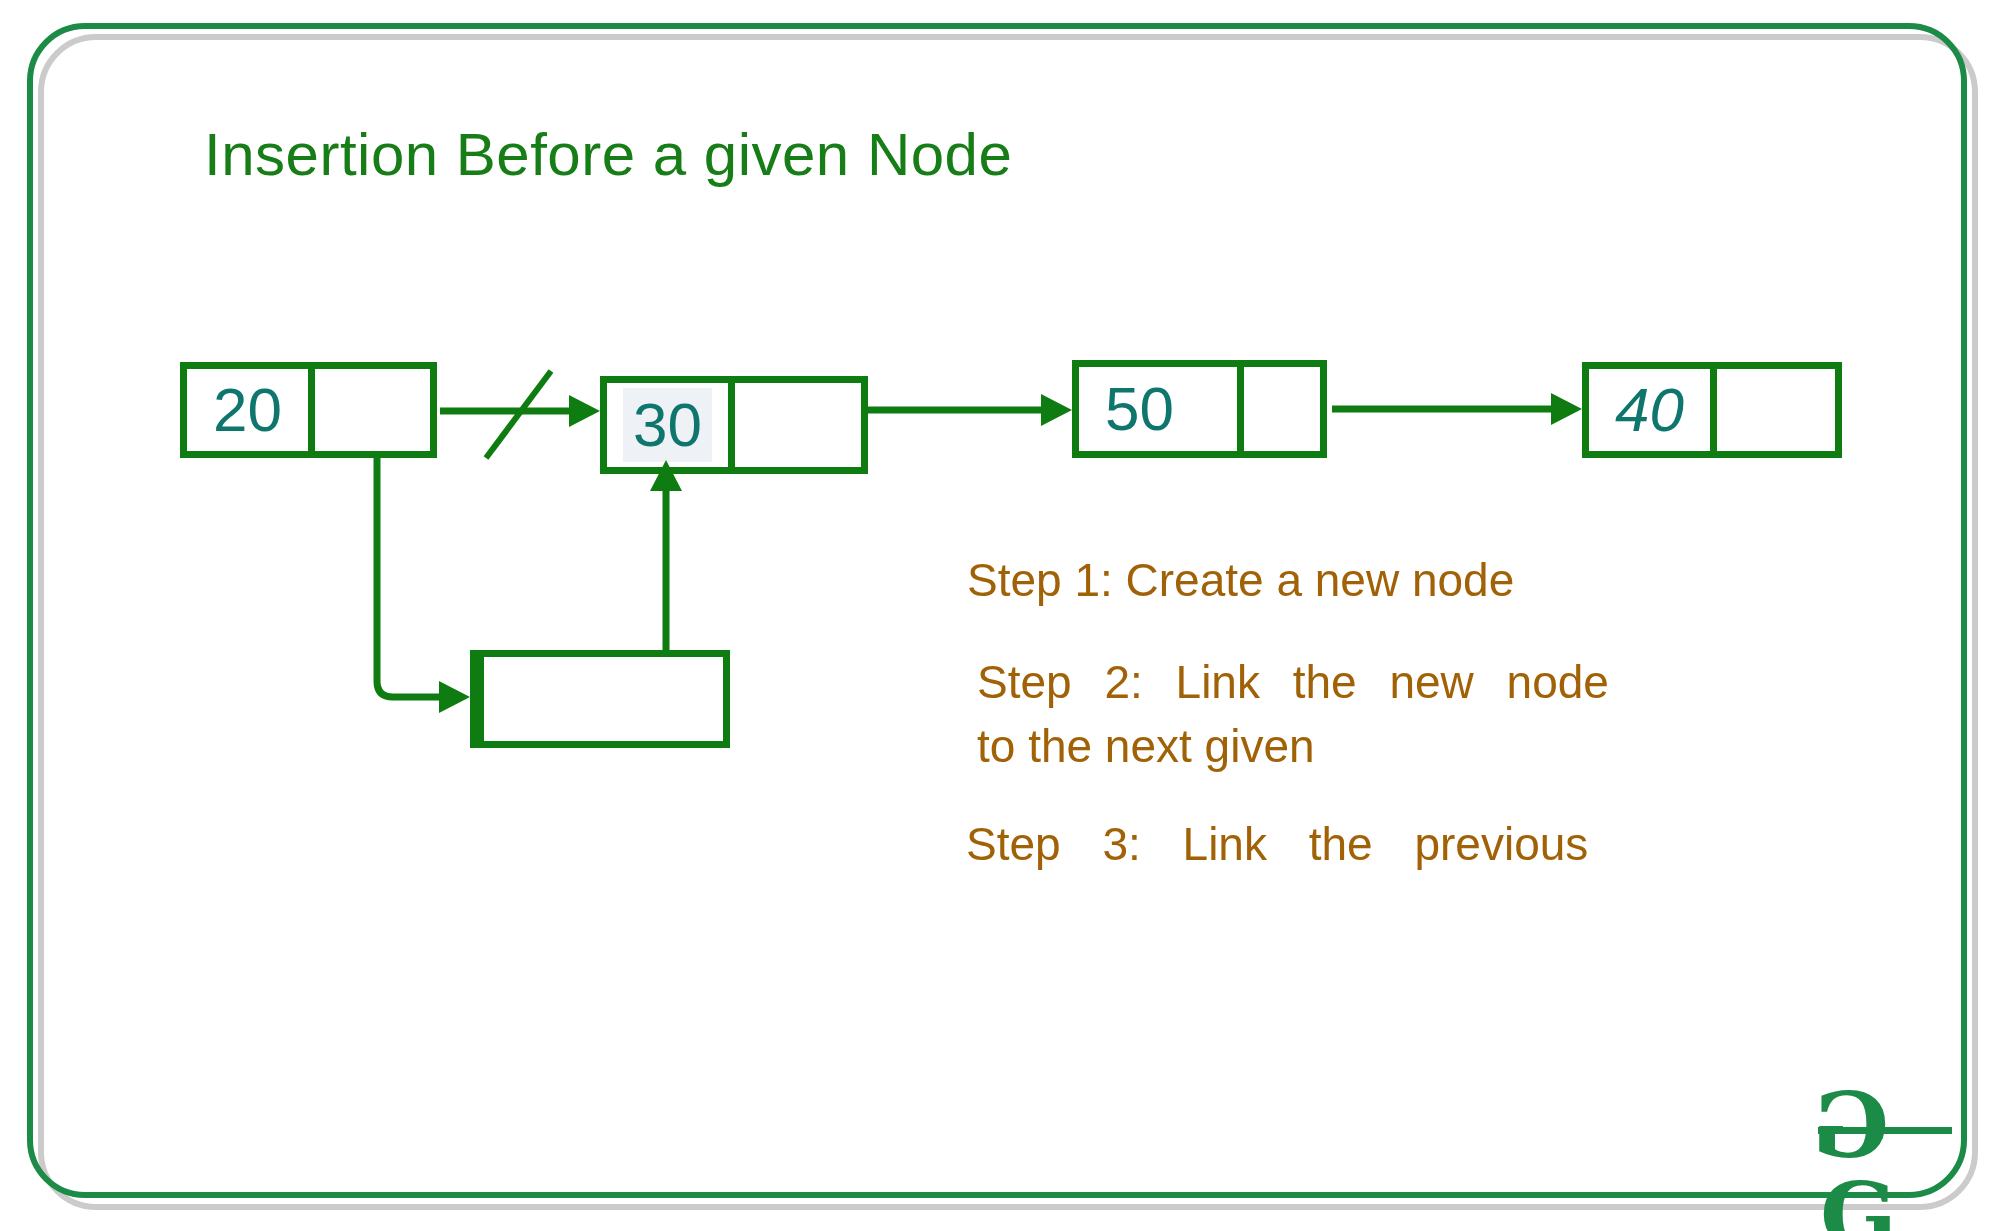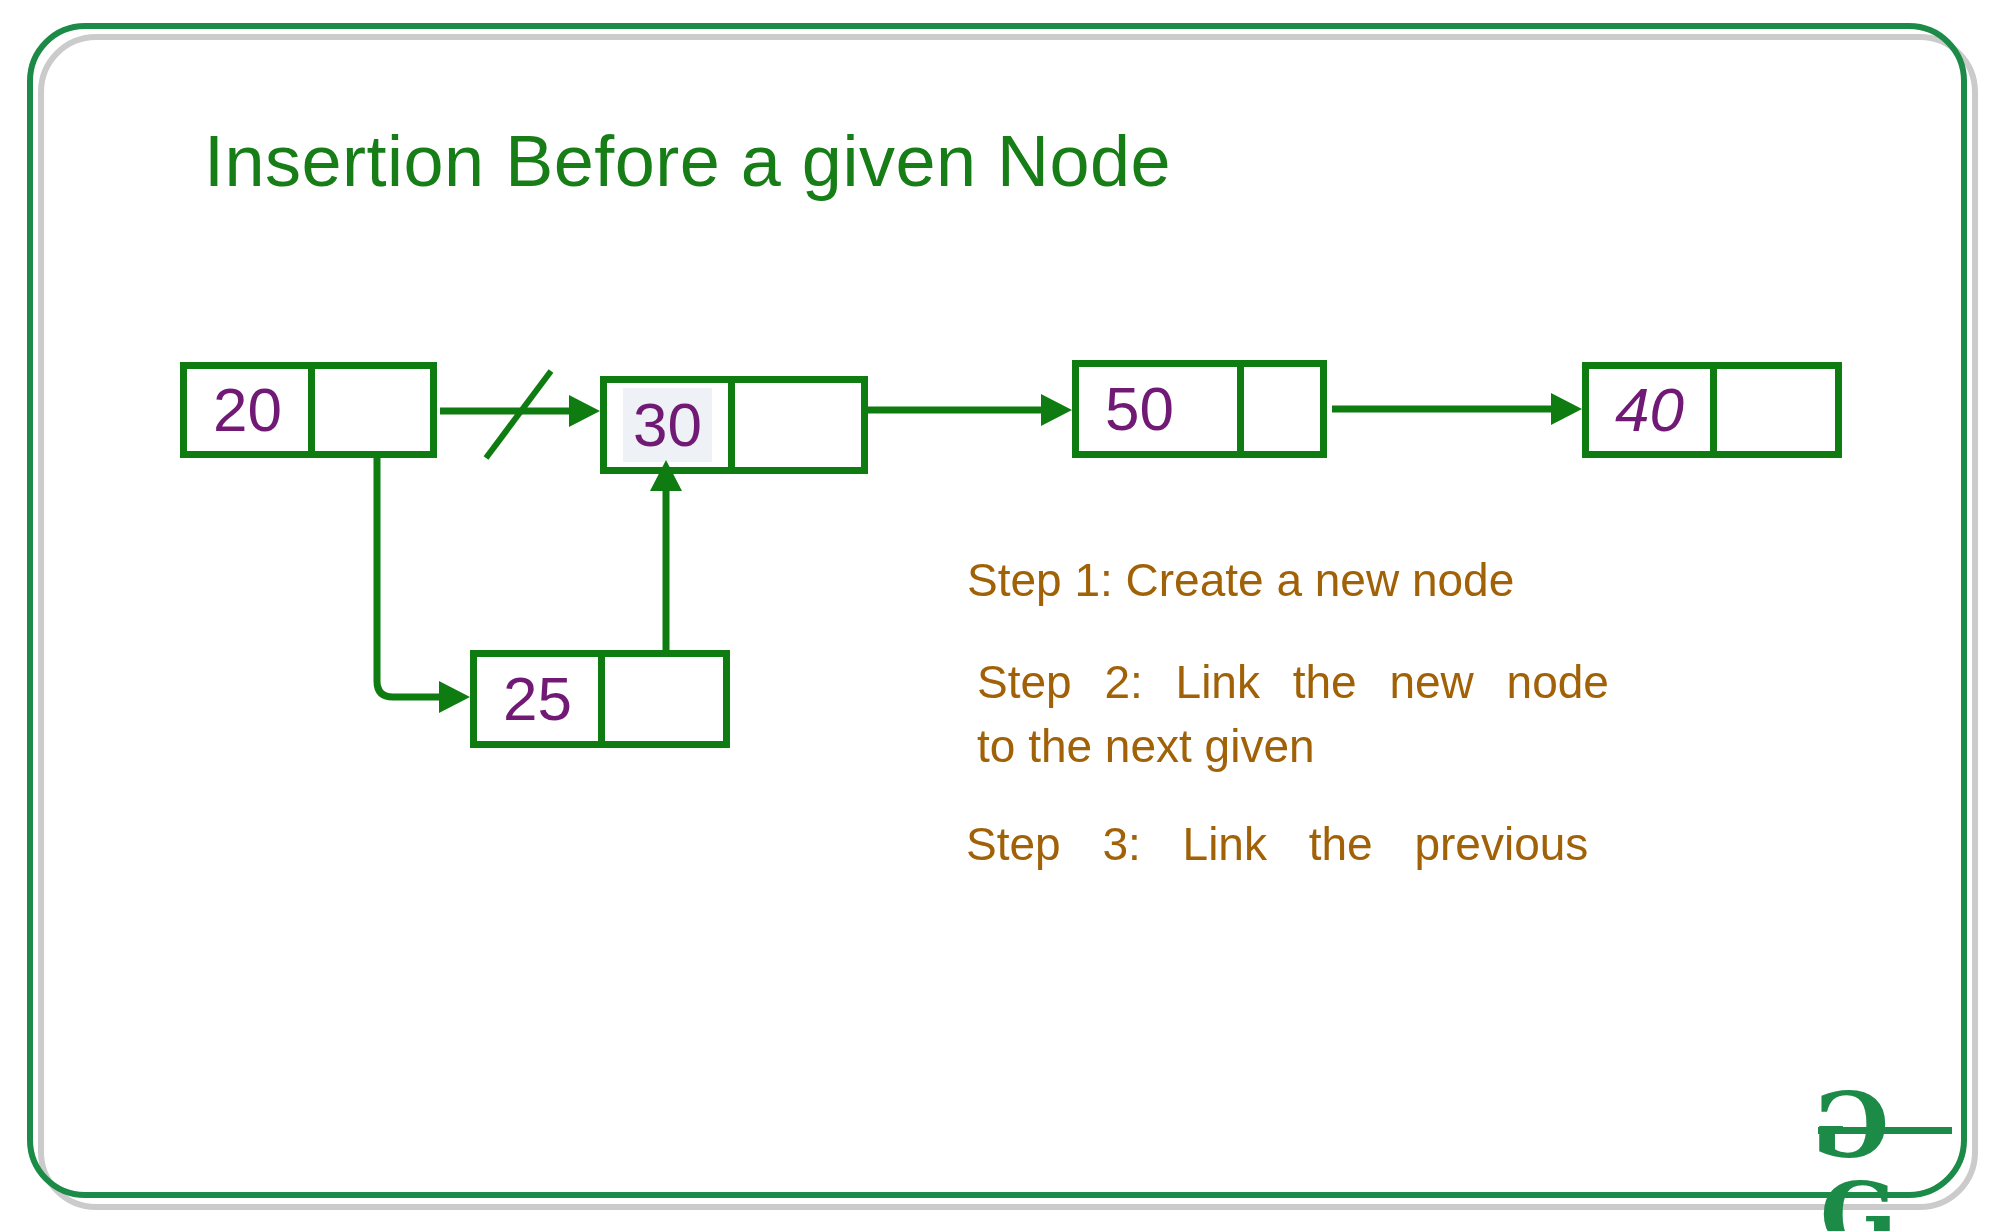--- a/index.html
+++ b/index.html
@@ -17,35 +17,35 @@
     box-sizing:border-box;background:transparent;
   }
   .frame{
     position:absolute;left:27px;top:23px;width:1940px;height:1175px;
     border:6px solid #1d8b48;border-radius:58px;
     box-sizing:border-box;background:transparent;
   }
   
   .slide-title{
     position:absolute;left:204px;top:122px;
-    font-size:72px;line-height:1.1;
+    font-size:60px;line-height:1.1;
     color:#177d17;letter-spacing:0.5px;
     white-space:nowrap;
   }
   
   .node{
     position:absolute;display:flex;
     border:7px solid #0e7c10;background:#ffffff;
     box-sizing:border-box;
   }
   .node .cell{display:flex;align-items:center;justify-content:center;}
   .node .cell.data{width:121px;}
   .node .cell.next{flex:1;border-left:7px solid #0e7c10;}
   .node .value{
-    font-size:62px;color:#701a75;line-height:1;
+    font-size:62px;color:#0f766e;line-height:1;
   }
   .node-20{left:180px;top:362px;width:257px;height:96px;}
   .node-30{left:600px;top:376px;width:268px;height:98px;}
   .node-50{left:1072px;top:360px;width:255px;height:98px;gap:37px;}
   .node-40{left:1582px;top:362px;width:260px;height:96px;font-style:italic;}
   .node-25{left:470px;top:650px;width:260px;height:98px;}
   .node-30 .value{background:#eef1f5;padding:6px 10px;}
   
   .arrows{
     position:absolute;left:0;top:0;width:2001px;height:1231px;
@@ -106,23 +106,20 @@
 </div>
 
 <div class="node node-40">
   <div class="cell data">
     <span class="value">40</span>
   </div>
   <div class="cell next"></div>
 </div>
 
 <div class="node node-25">
-  <div class="cell data">
-    <span class="value">25</span>
-  </div>
   <div class="cell next"></div>
 </div>
 
 <svg class="arrows" viewBox="0 0 2001 1231" xmlns="http://www.w3.org/2000/svg">
   <g stroke="#0e7c10" stroke-width="7" fill="none">
 
     <line x1="440" y1="411" x2="572" y2="411"></line>
 
     <line x1="486" y1="458" x2="551" y2="371" stroke-width="6"></line>
 

